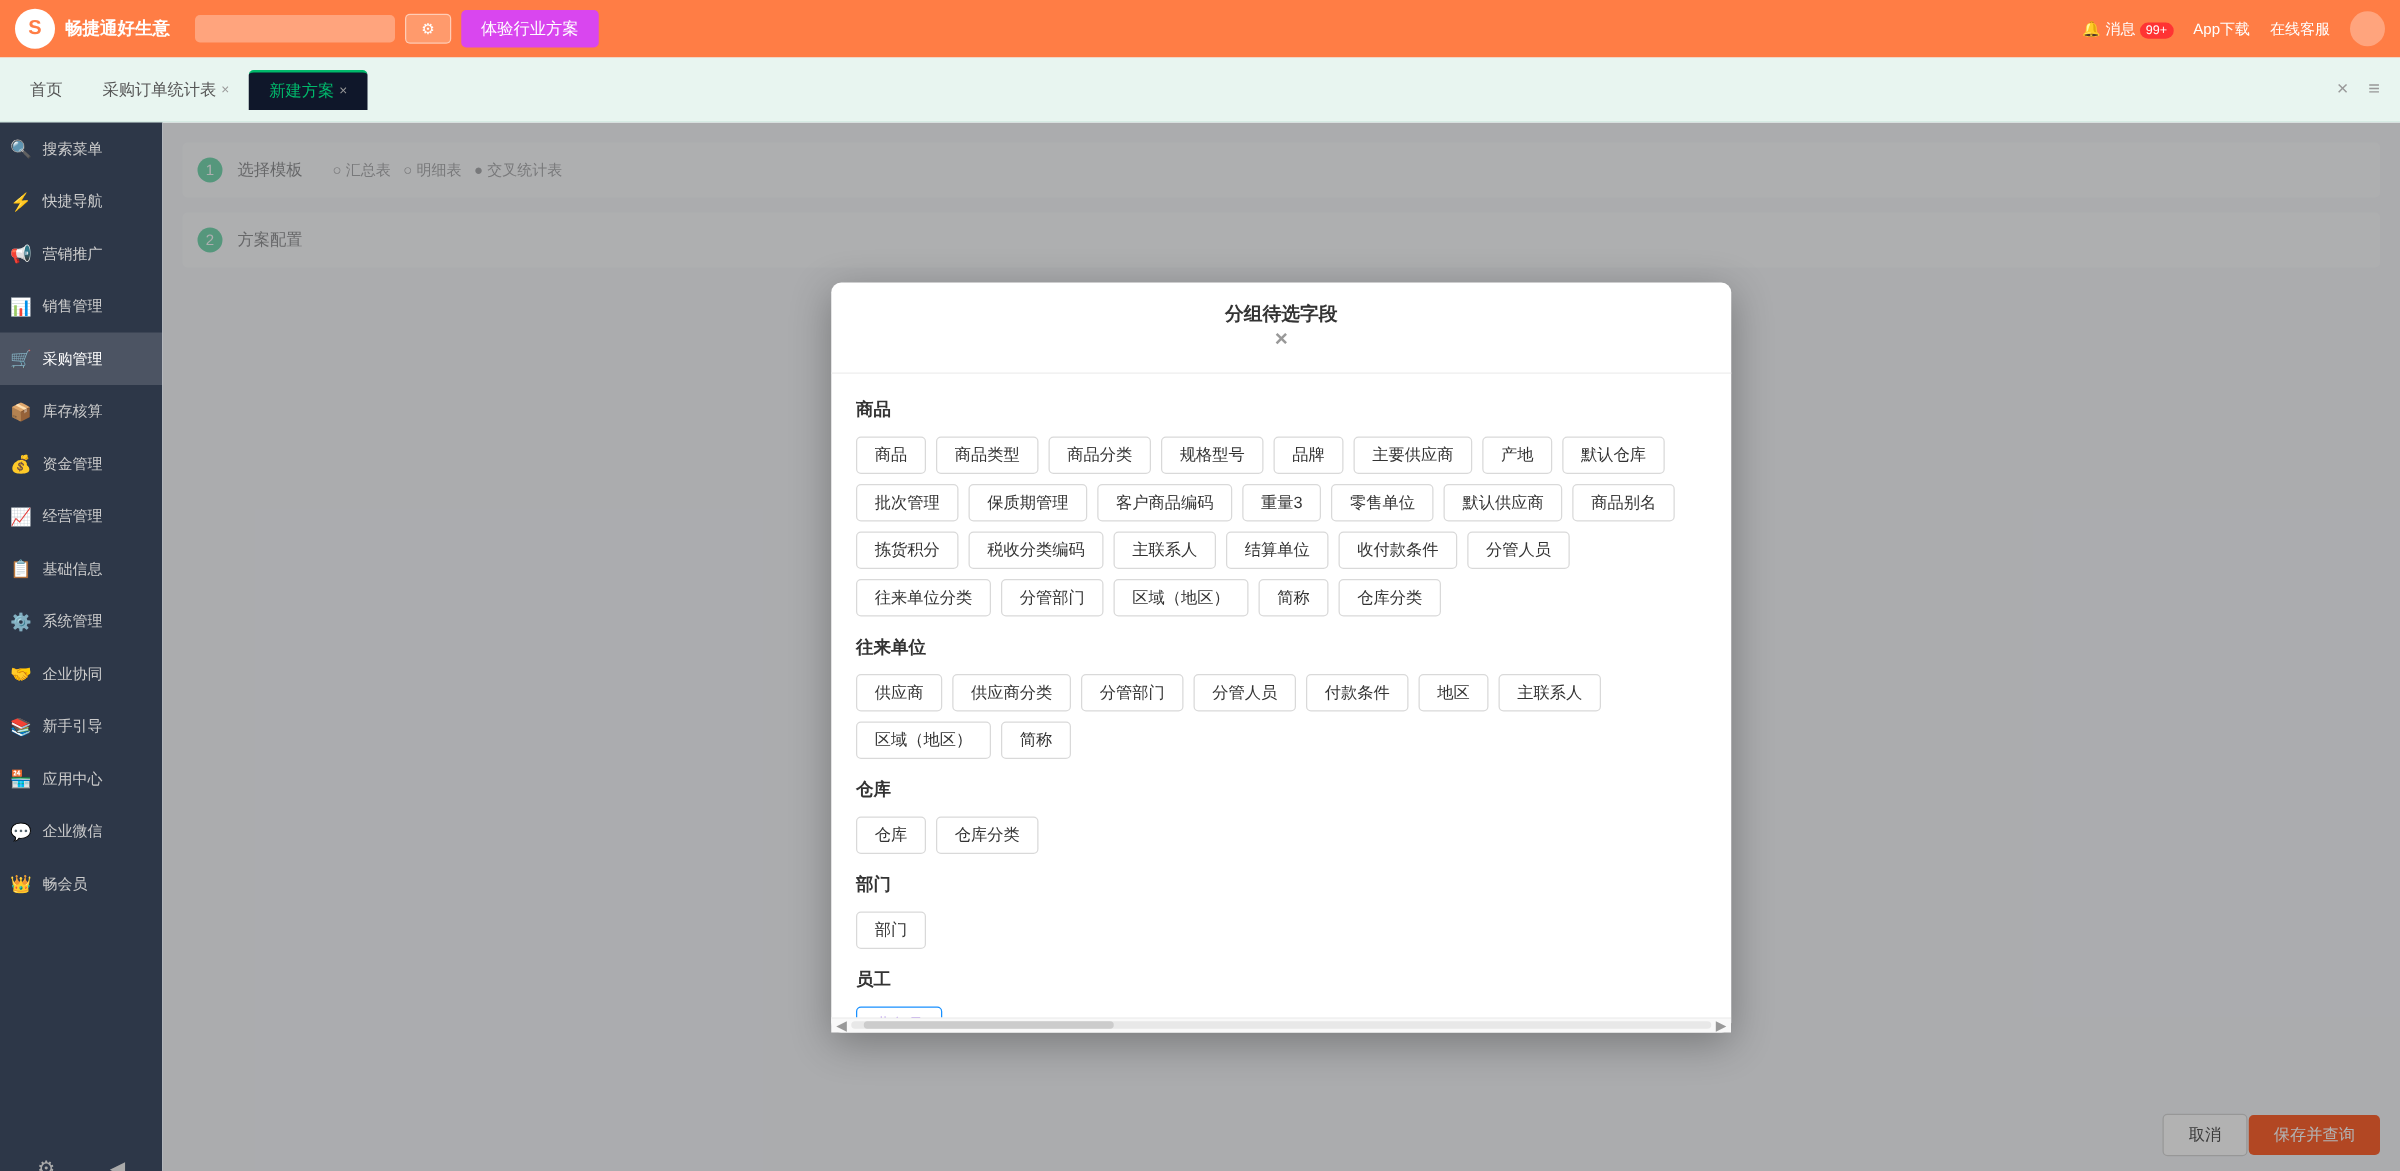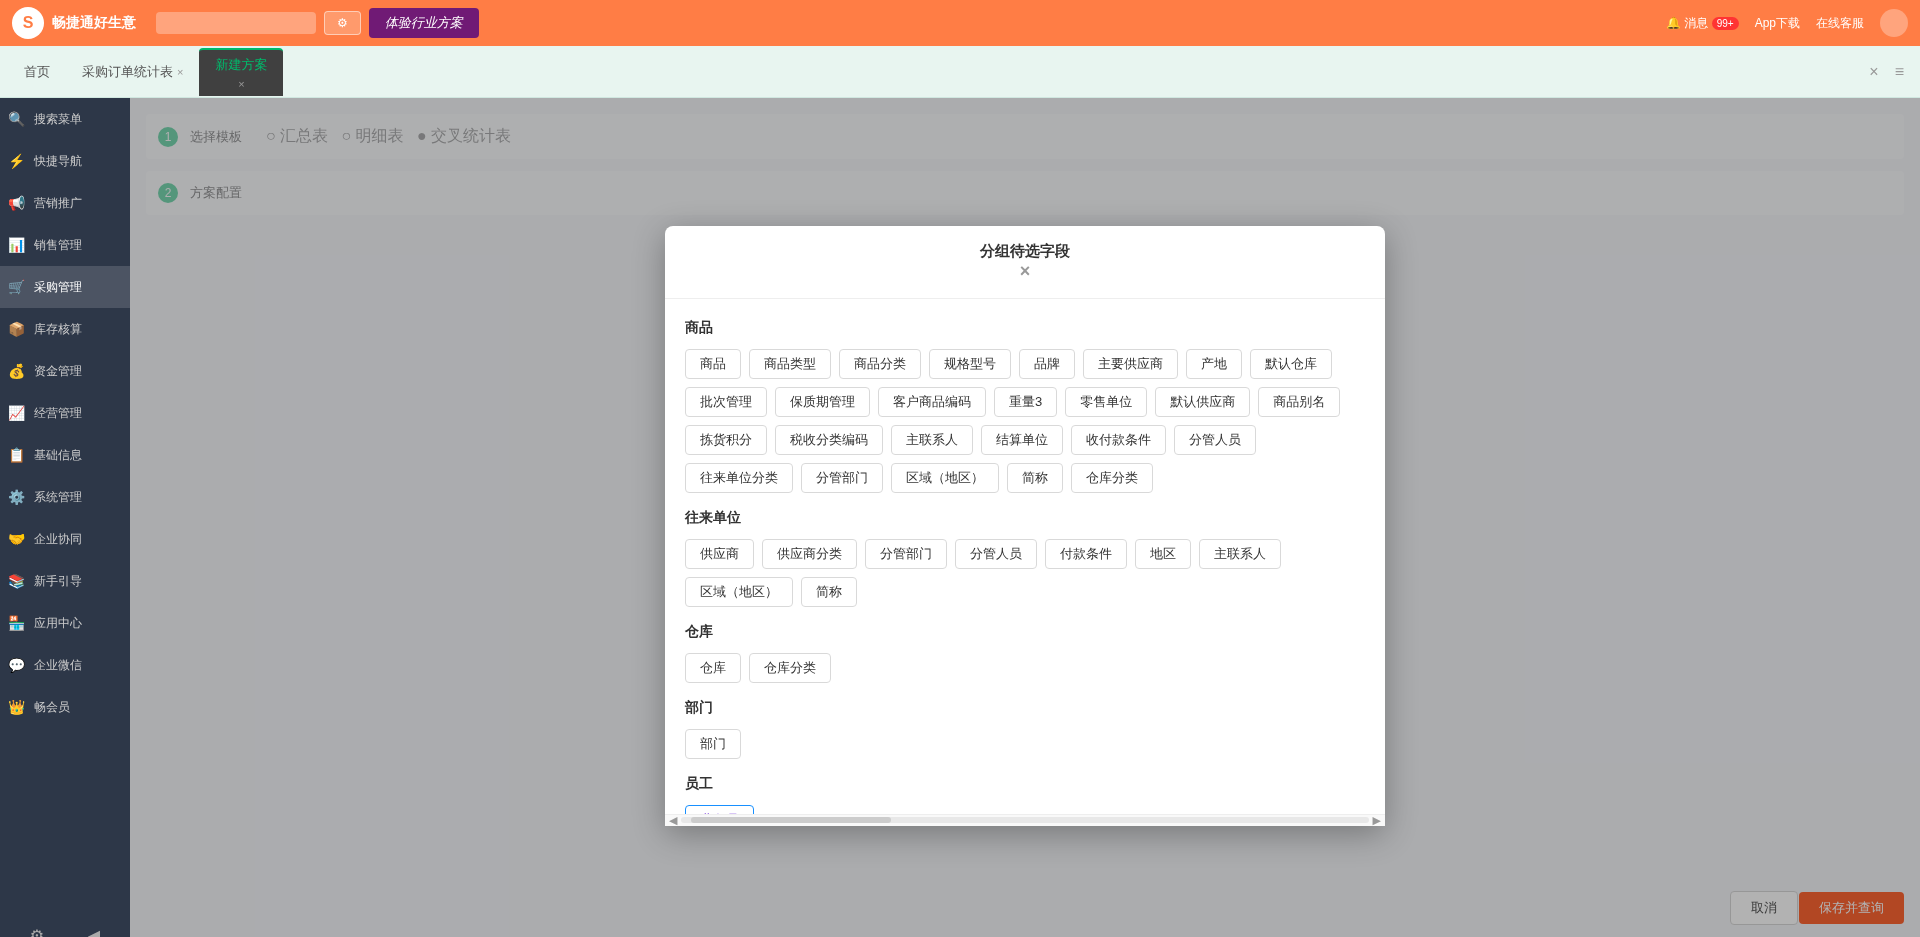--- a/index.html
+++ b/index.html
@@ -47,28 +47,27 @@
     .header-btn {
       background: #ff9a6c;
       border: 1px solid rgba(255,255,255,0.5);
       border-radius: 4px;
       padding: 4px 12px;
       color: #fff;
       font-size: 12px;
       cursor: pointer;
     }
     .trial-btn {
-      background: #701a75;
+      background: #d946ef;
       border: none;
       border-radius: 4px;
       padding: 6px 16px;
       color: #fff;
       font-size: 13px;
       cursor: pointer;
-      font-style: italic;
     }
     .header-right {
       display: flex;
       align-items: center;
       gap: 16px;
       color: #fff;
       font-size: 12px;
     }
     .badge {
       background: #ff3333;
@@ -91,24 +90,23 @@
       padding: 6px 16px;
       font-size: 13px;
       cursor: pointer;
       color: #555;
       border-radius: 4px 4px 0 0;
       display: flex;
       align-items: center;
       gap: 4px;
     }
     .nav-tab.active {
-      background: #404040;
+      background: #0f172a;
       color: #00b96b;
       border-top: 2px solid #00b96b;
-      flex-direction: column;
     }
     .nav-tab-close {
       font-size: 11px;
       color: #999;
       cursor: pointer;
     }
 
     
     .main-layout {
       display: flex;
@@ -422,21 +420,21 @@
     </div>
   </div>
 
   <div class="content">
 
 
     <div class="bg-content">
       <div class="step-row">
         <div class="step-num">1</div>
         <span>选择模板</span>
-        <span style="margin-left:12px;font-size:16px;color:#666;">○ 汇总表 &nbsp; ○ 明细表 &nbsp; ● 交叉统计表</span>
+        <span style="margin-left:12px;font-size:12px;color:#666;">○ 汇总表 &nbsp; ○ 明细表 &nbsp; ● 交叉统计表</span>
       </div>
       <div class="step-row">
         <div class="step-num">2</div>
         <span>方案配置</span>
       </div>
     </div>
 
     <div class="overlay"></div>
 
     <div class="modal">

